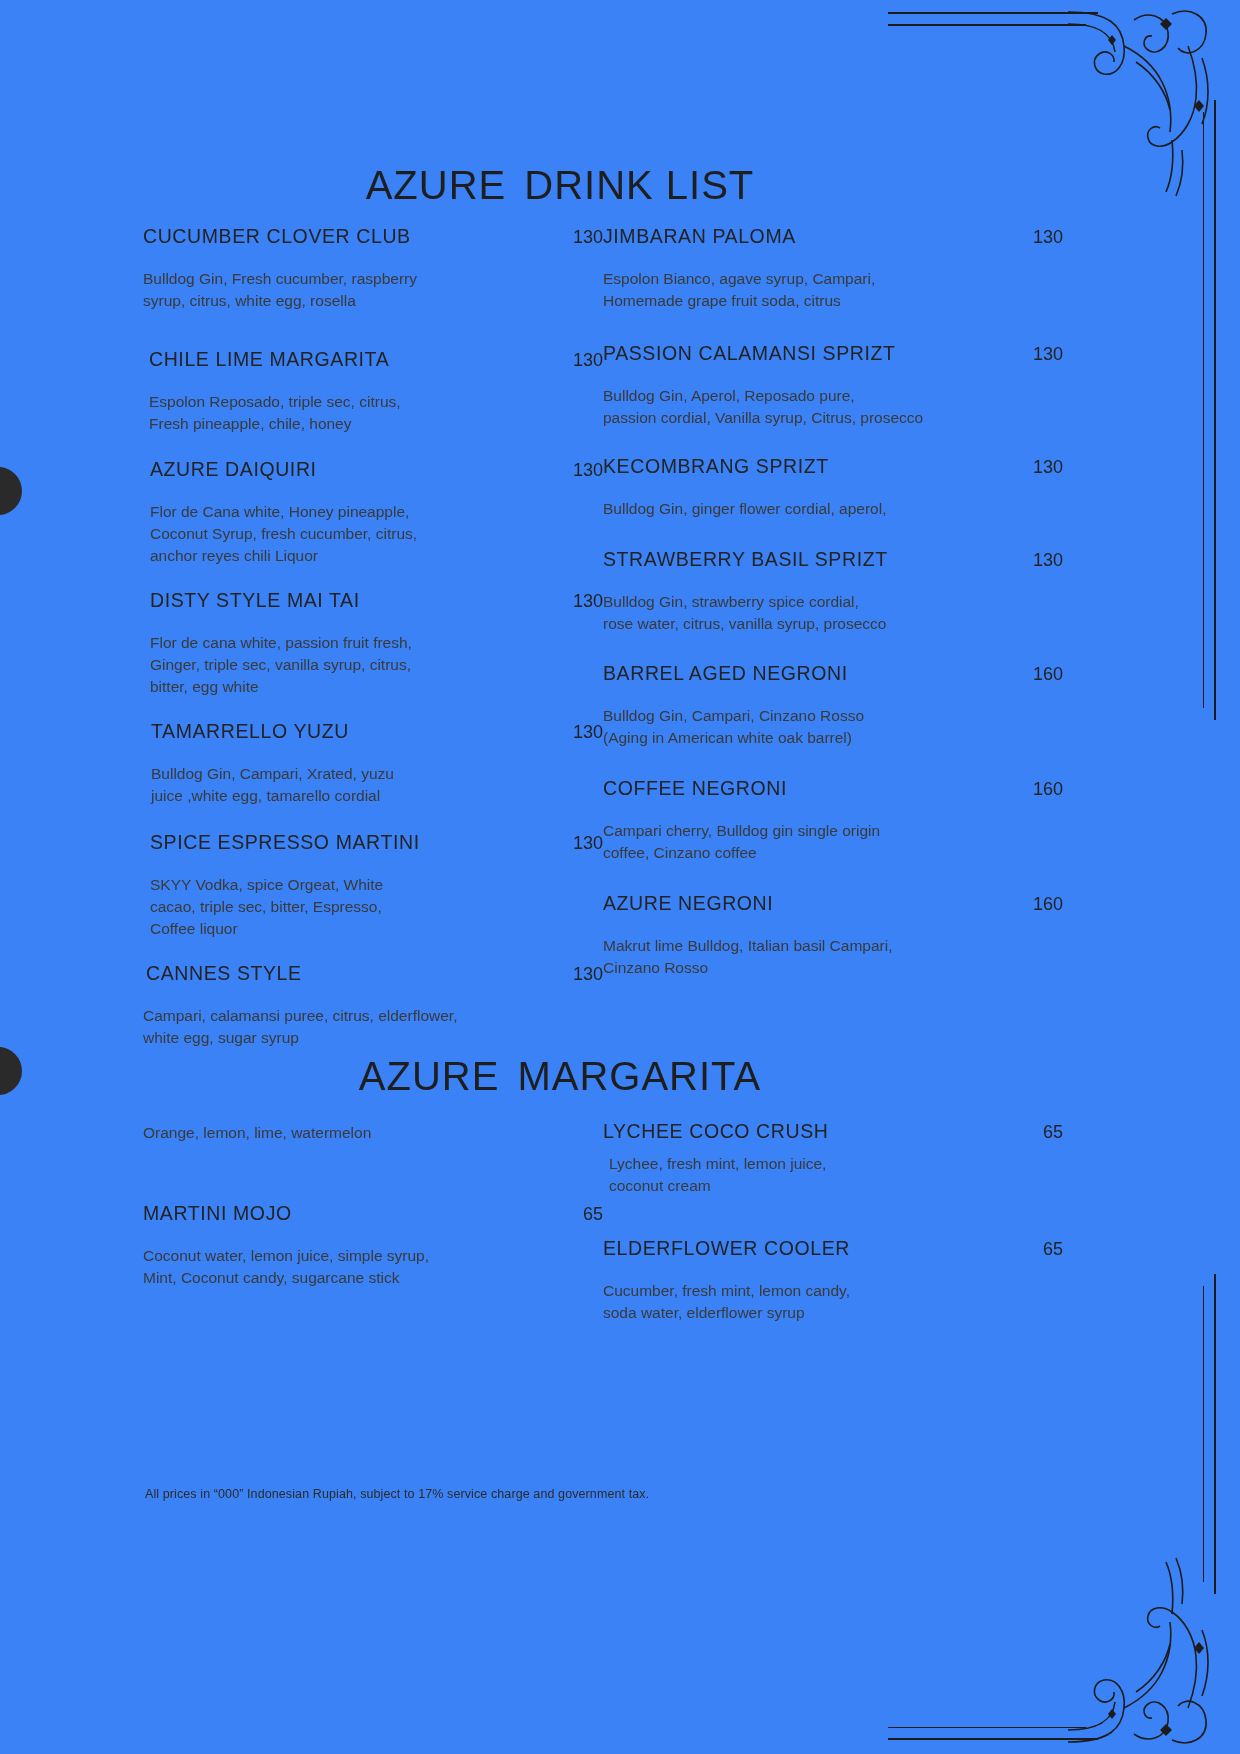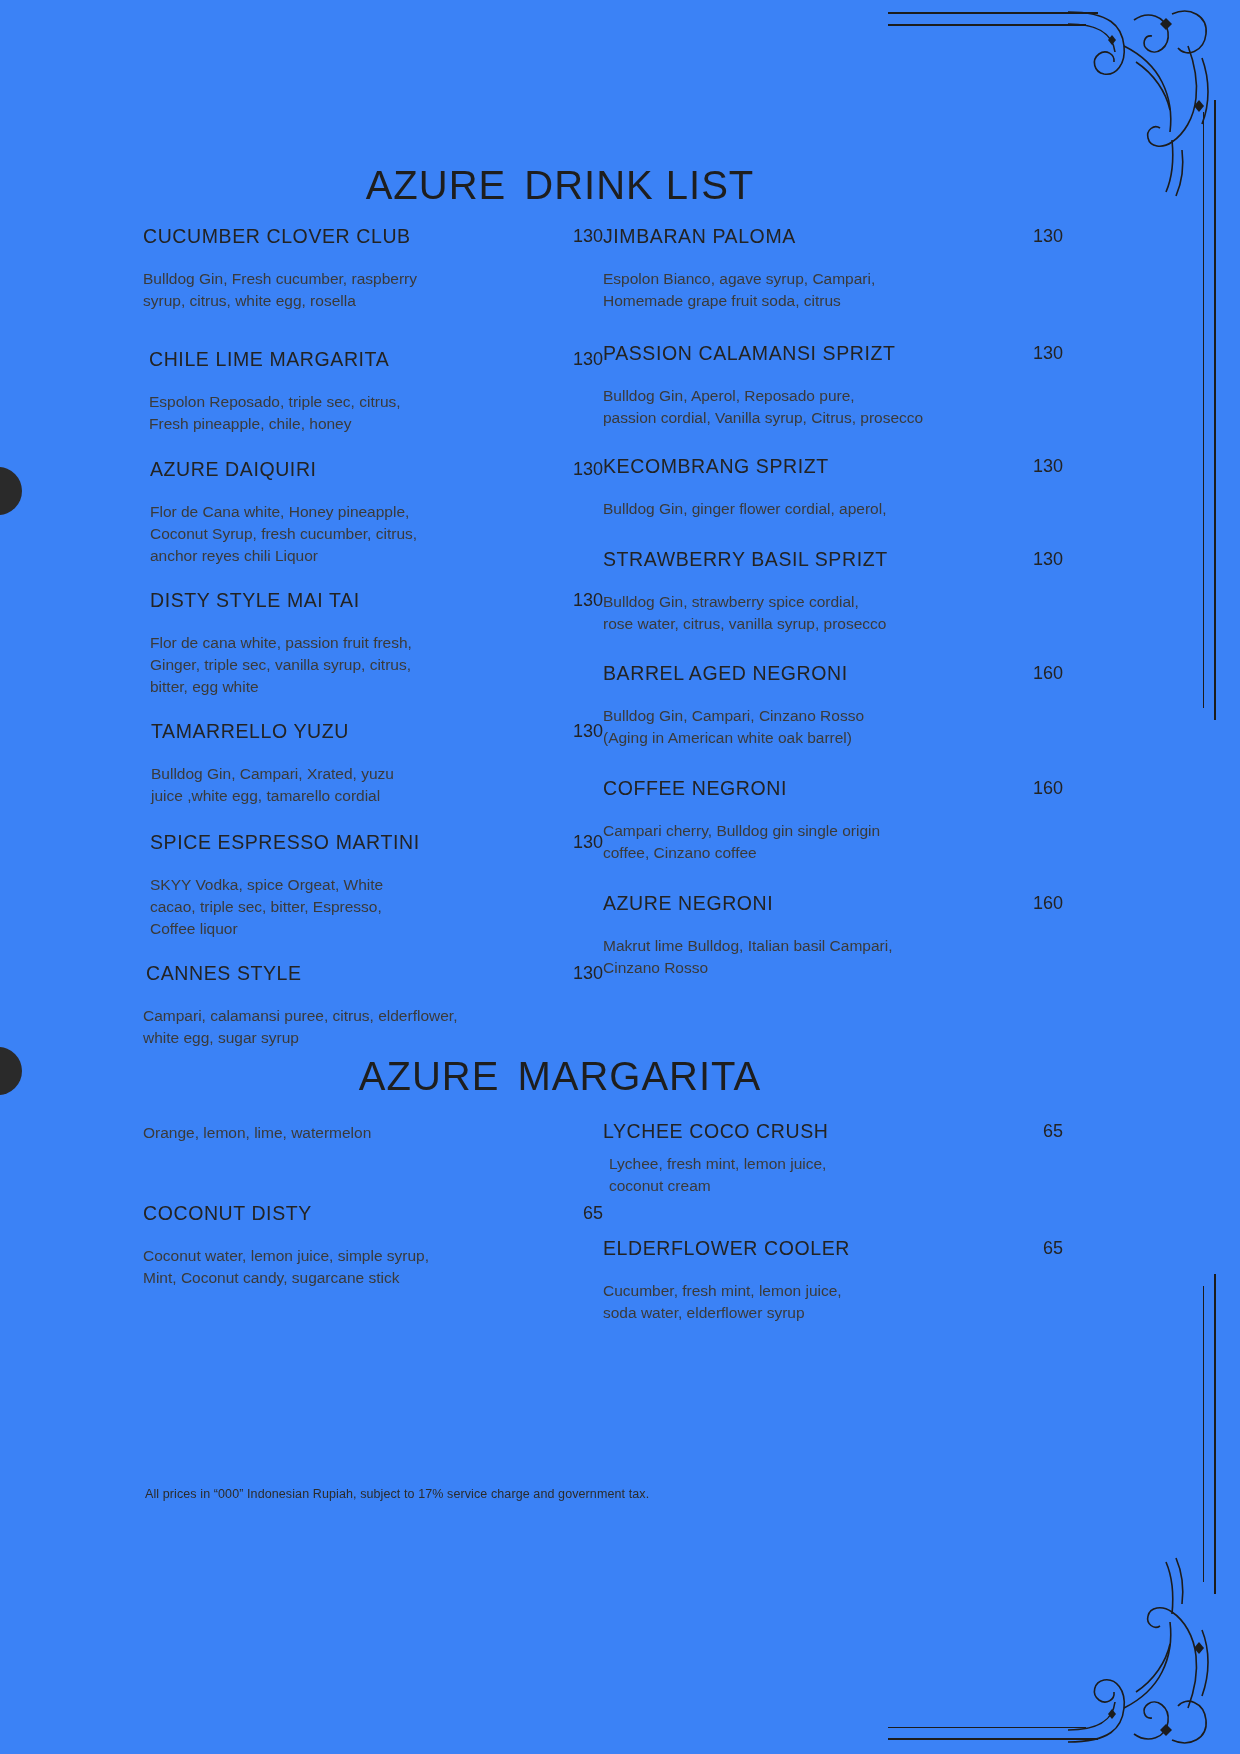--- a/index.html
+++ b/index.html
@@ -84,21 +84,21 @@
   #drink-cols { top: 225px; }
   #mocktail-cols { top: 1120px; }
 
   .col { width: 460px; }
   .col.right { width: 460px; }
 
   .item { position: relative; }
 
   .item-head {
     display: flex;
-    align-items: center;
+    align-items: flex-end;
     justify-content: space-between;
     white-space: nowrap;
   }
   .item-name {
     font-size: 19.5px;
     letter-spacing: 0.6px;
     color: #232323;
     font-weight: 400;
     font-stretch: condensed;
   }
@@ -367,21 +367,21 @@
     <div class="col left">
 
       <div class="item" style="margin-bottom:58px; padding-left:5px;">
         <div class="item-desc" style="margin-top:2px; margin-left:-5px;">
           <div>Orange, lemon, lime, watermelon</div>
         </div>
       </div>
 
       <div class="item">
         <div class="item-head">
-          <span class="item-name">COCONUT DISTY</span>
+          <span class="item-name">MARTINI MOJO</span>
           <span class="item-price">65</span>
         </div>
         <div class="item-desc">
           <div>Coconut water, lemon juice, simple syrup,</div>
           <div>Mint, Coconut candy, sugarcane stick</div>
         </div>
       </div>
 
     </div>
 
@@ -397,21 +397,21 @@
           <div>coconut cream</div>
         </div>
       </div>
 
       <div class="item">
         <div class="item-head">
           <span class="item-name">ELDERFLOWER COOLER</span>
           <span class="item-price">65</span>
         </div>
         <div class="item-desc">
-          <div>Cucumber, fresh mint, lemon juice,</div>
+          <div>Cucumber, fresh mint, lemon candy,</div>
           <div>soda water, elderflower syrup</div>
         </div>
       </div>
 
     </div>
   </div>
 
   <div id="footer-note">All prices in “000” Indonesian Rupiah, subject to 17% service charge and government tax.</div>
 
 </div>

